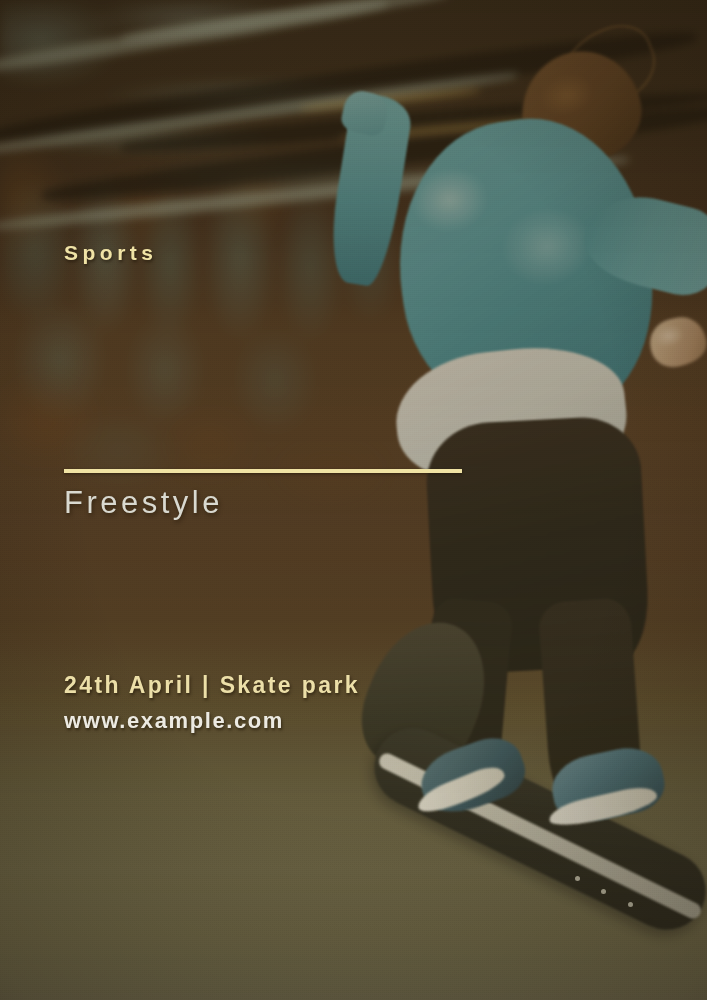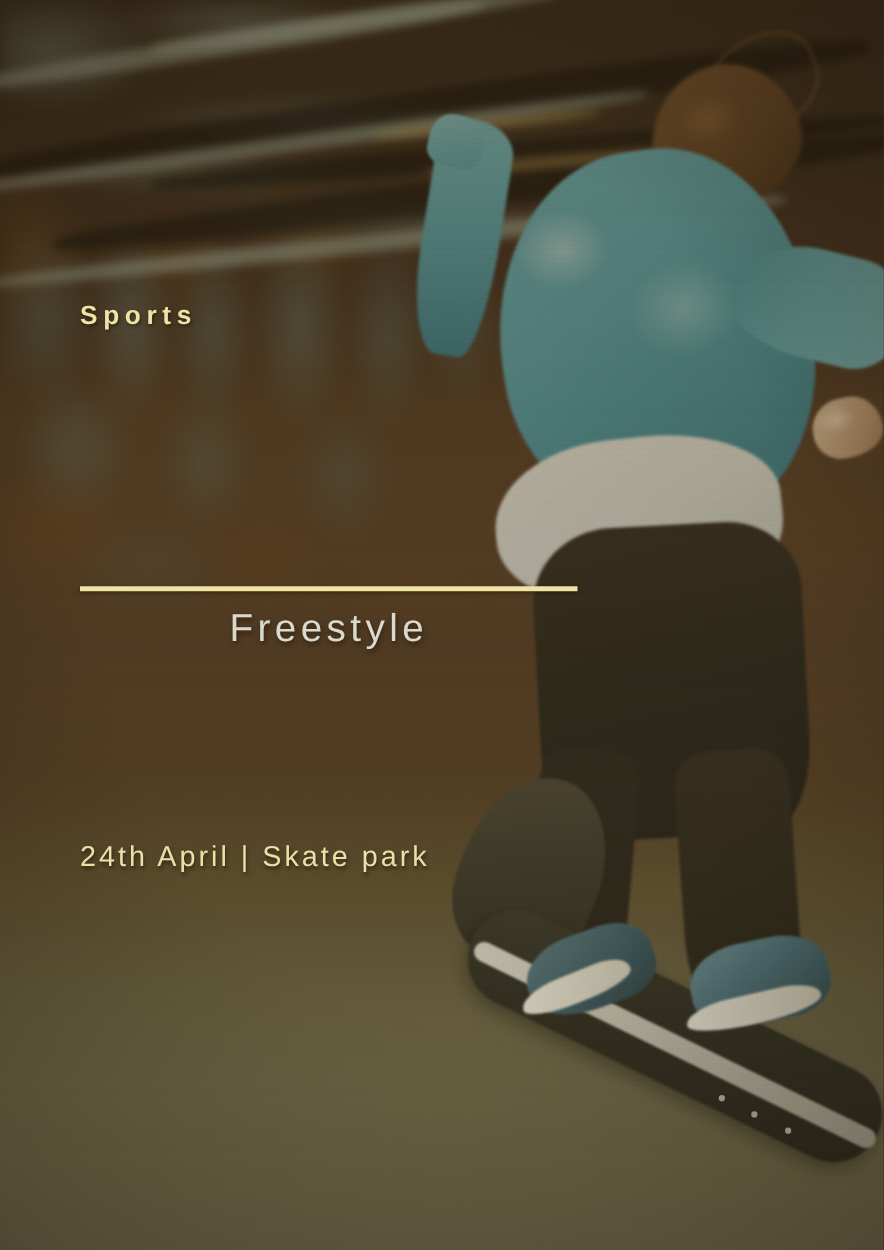--- a/index.html
+++ b/index.html
@@ -328,36 +328,36 @@
     height: 4px;
     background: #f0e3a4;
     box-shadow: 0 1px 3px rgba(25,16,4,.55);
   }
 
   .subhead {
     position: absolute;
     left: 64px;
     top: 485px;
     width: 398px;
-    text-align: center;
+    text-align: left;
     font-size: 31px;
     font-weight: 400;
     letter-spacing: 3.5px;
     color: #d9d9d0;
     text-shadow: 1px 2px 4px rgba(25,16,4,.55);
   }
 
   .details {
     position: absolute;
     left: 64px;
     top: 672px;
   }
   .detail-line {
     font-size: 23px;
-    font-weight: 400;
+    font-weight: 700;
     letter-spacing: 2.4px;
     color: #ecdfa8;
     text-shadow: 1px 2px 3px rgba(25,16,4,.55);
     white-space: nowrap;
   }
   .detail-url {
     margin-top: 9px;
     font-size: 22px;
     font-weight: 700;
     letter-spacing: 1.6px;
@@ -428,16 +428,17 @@
 
     <div class="headline">
     </div>
 
     <div class="divider"></div>
 
     <div class="subhead">Freestyle</div>
 
     <div class="details">
       <div class="detail-line">24th April | Skate park</div>
+      <div class="detail-url">www.example.com</div>
     </div>
 
   </div>
 </div>
 
 </body></html>

